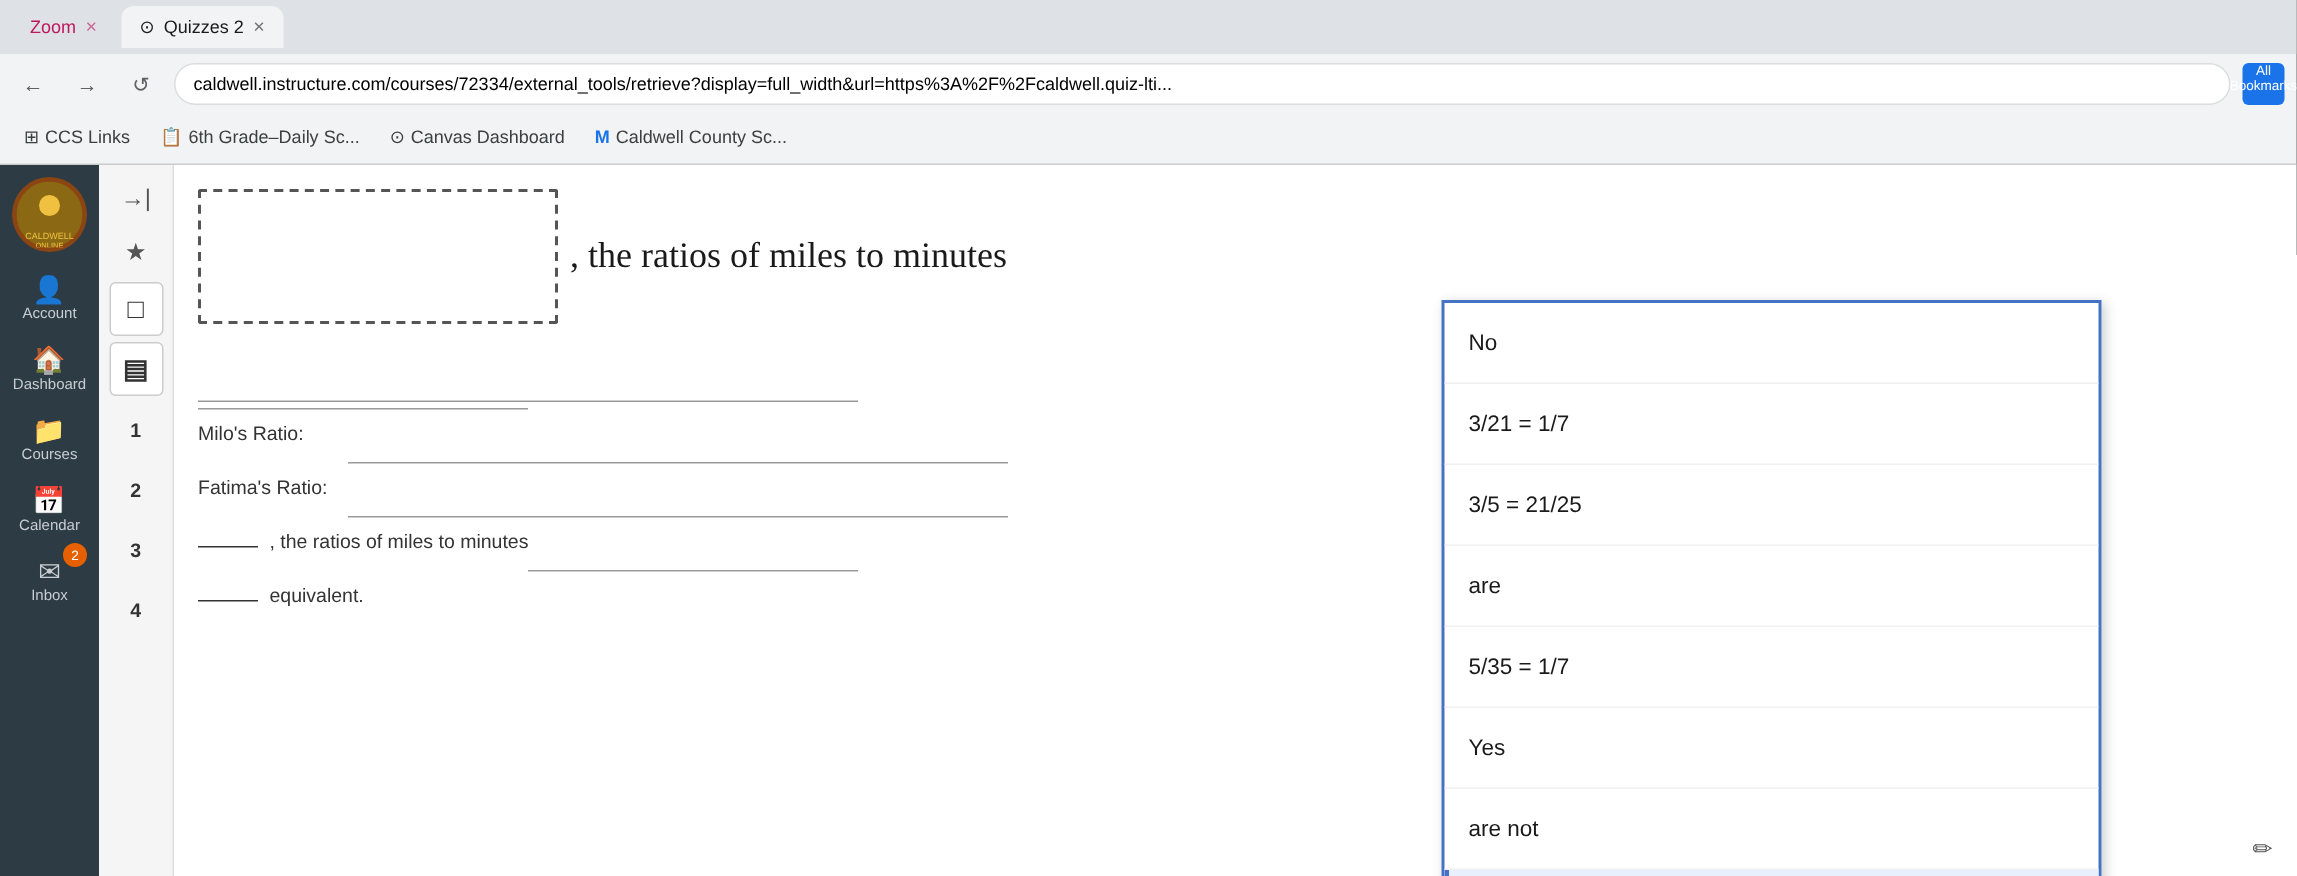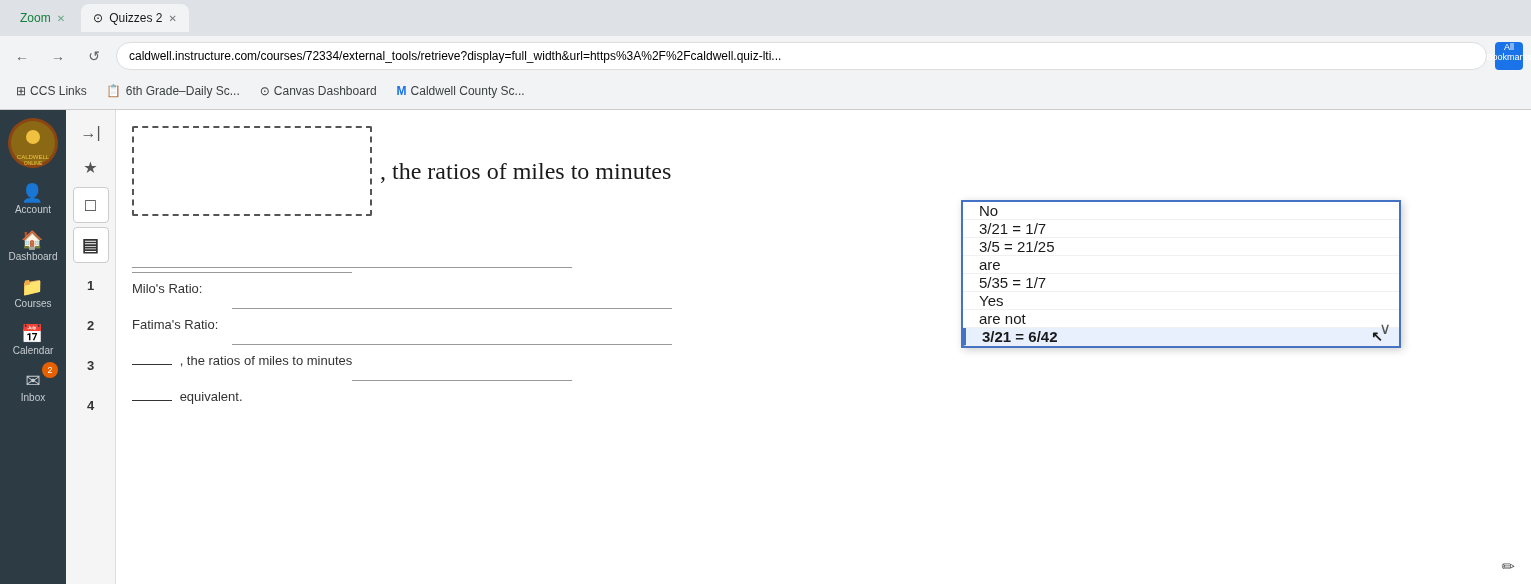--- a/index.html
+++ b/index.html
@@ -33,21 +33,21 @@
       gap: 4px;
     }
 
     .tab {
       display: flex;
       align-items: center;
       height: 28px;
       padding: 0 12px;
       border-radius: 8px 8px 0 0;
       font-size: 12px;
-      color: #15803d;
+      color: #be185d;
       background: #dee1e6;
       cursor: pointer;
       gap: 6px;
     }
 
     .tab.active {
       background: #f1f3f4;
       color: #1a1a1a;
     }
 
@@ -314,21 +314,21 @@
       top: 90px;
       right: 130px;
       width: 440px;
       background: white;
       border: 2px solid #4472c4;
       z-index: 200;
       box-shadow: 2px 2px 8px rgba(0,0,0,0.2);
     }
 
     .dropdown-item {
-      padding: 0 16px;
+      padding: 18px 16px;
       font-size: 15px;
       color: #1a1a1a;
       cursor: pointer;
       border-bottom: 1px solid #f0f0f0;
     }
 
     .dropdown-item.selected {
       background: #e8f0fe;
       border-left: 3px solid #4472c4;
       font-weight: bold;

